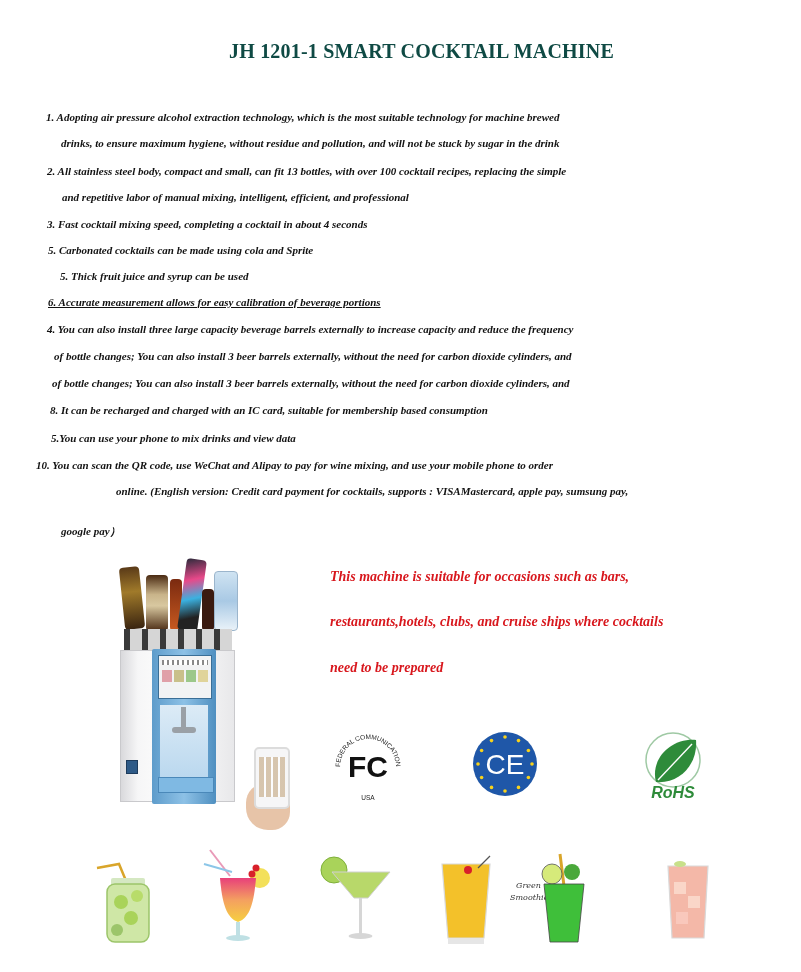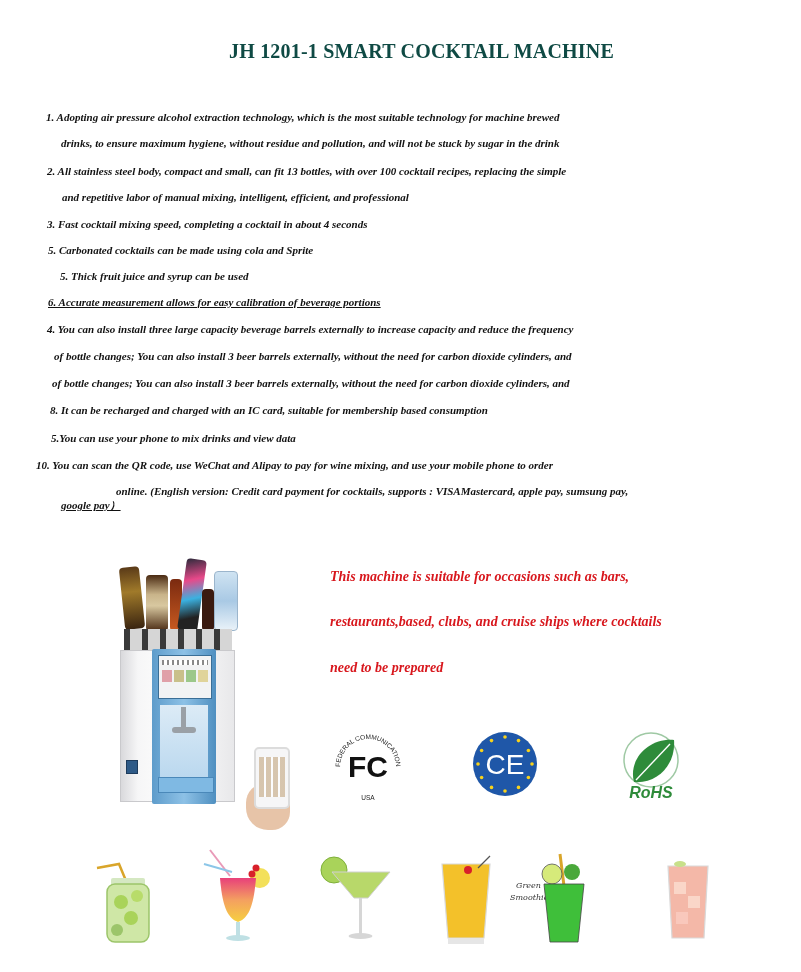--- a/index.html
+++ b/index.html
@@ -41,21 +41,21 @@
   <div class="line" style="left:48px; top:244px;">5. Carbonated cocktails can be made using cola and Sprite</div>
   <div class="line" style="left:60px; top:270px;">5. Thick fruit juice and syrup can be used</div>
   <div class="line" style="left:48px; top:296px;text-decoration:underline;">6. Accurate measurement allows for easy calibration of beverage portions</div>
   <div class="line" style="left:47px; top:323px;">4. You can also install three large capacity beverage barrels externally to increase capacity and reduce the frequency</div>
   <div class="line" style="left:54px; top:350px;">of bottle changes; You can also install 3 beer barrels externally, without the need for carbon dioxide cylinders, and</div>
   <div class="line" style="left:52px; top:377px;">of bottle changes; You can also install 3 beer barrels externally, without the need for carbon dioxide cylinders, and</div>
   <div class="line" style="left:50px; top:404px;">8. It can be recharged and charged with an IC card, suitable for membership based consumption</div>
   <div class="line" style="left:51px; top:432px;">5.You can use your phone to mix drinks and view data</div>
   <div class="line" style="left:36px; top:459px;">10. You can scan the QR code, use WeChat and Alipay to pay for wine mixing, and use your mobile phone to order</div>
   <div class="line" style="left:76px; top:485px;margin-left:40px;">online. (English version: Credit card payment for cocktails, supports : VISAMastercard, apple pay, sumsung pay,</div>
-  <div class="line" style="left:61px; top:498px;text-decoration:underline;">google pay）</div>
+  <div class="line" style="left:61px; top:524px;">google pay）</div>
 </div>
 
 <div class="machine">
 
   <div class="bottle" style="left:10px; top:12px; width:20px; height:62px; background:linear-gradient(#5a3a18,#a07a2a 40%,#3a2410); transform:rotate(-6deg);"></div>
   <div class="bottle" style="left:34px; top:20px; width:22px; height:56px; background:linear-gradient(#4a2a12,#c9b48a 35%,#d8c8a0 55%,#4a2a12);"></div>
   <div class="bottle" style="left:58px; top:24px; width:12px; height:52px; background:linear-gradient(#7a2a10,#c85a20);"></div>
   <div class="bottle" style="left:70px; top:4px; width:20px; height:72px; background:linear-gradient(160deg,#2a2a3a,#e8498a 30%,#3bb1e0 55%,#222 80%); transform:rotate(8deg);"></div>
   <div class="bottle" style="left:90px; top:34px; width:12px; height:42px; background:#3a1a10;"></div>
   <div class="bottle" style="left:102px; top:16px; width:22px; height:58px; background:linear-gradient(#cfe3f2,#a9c9e4 50%,#e9f2f9); border:1px solid #9bb5cc;"></div>
@@ -76,21 +76,21 @@
   <div class="tray"></div>
   <div class="cardreader"></div>
   <div class="hand"></div>
   <div class="phone">
       <div class="phone-grid"></div>
     </div>
 </div>
 
 <div>
   <div class="red" style="left:330px; top:569px;">This machine is suitable for occasions such as bars,</div>
-  <div class="red" style="left:330px; top:614px;">restaurants,based, clubs, and cruise ships where cocktails</div>
+  <div class="red" style="left:330px; top:614px;">restaurants,hotels, clubs, and cruise ships where cocktails</div>
   <div class="red" style="left:330px; top:660px;">need to be prepared</div>
 </div>
 
 <div class="logo" style="left:330px; top:725px; width:76px; height:80px;">
   <svg width="76" height="80" viewBox="0 0 76 80">
     <defs>
       <path id="fccarc" d="M 10 42 A 28 28 0 1 1 66 42"></path>
     </defs>
     <text font-family="Liberation Sans, sans-serif" font-size="6.5" fill="#222"><textPath href="#fccarc">FEDERAL COMMUNICATIONS COMMISSION</textPath></text>
     <text x="38" y="52" text-anchor="middle" font-family="Liberation Sans, sans-serif" font-weight="bold" font-size="30" fill="#111">FC</text>
@@ -112,21 +112,21 @@
         <circle cx="19.5" cy="56.4" r="1.8"></circle>
       <circle cx="9.6" cy="46.5" r="1.8"></circle>
         <circle cx="6" cy="33" r="1.8"></circle>
         <circle cx="9.6" cy="19.5" r="1.8"></circle>
         <circle cx="19.5" cy="9.6" r="1.8"></circle>
     </g>
     <text x="33" y="43" text-anchor="middle" font-family="Liberation Sans, sans-serif" font-size="28" fill="#ffffff">CE</text>
   </svg>
 </div>
 
-<div class="logo" style="left:618px; top:730px; width:66px; height:72px;">
+<div class="logo" style="left:640px; top:730px; width:66px; height:72px;">
   <svg width="66" height="72" viewBox="0 0 66 72">
     <circle cx="33" cy="30" r="27" fill="none" stroke="#9fc9a4" stroke-width="1.5"></circle>
     <path d="M 16 52 C 10 30 30 8 56 10 C 58 34 40 54 16 52 Z" fill="#2e8b3a"></path>
     <path d="M 18 50 L 52 14" stroke="#ffffff" stroke-width="1.4" fill="none"></path>
     <text x="33" y="68" text-anchor="middle" font-family="Liberation Sans, sans-serif" font-weight="bold" font-style="italic" font-size="16" fill="#2e8b3a">RoHS</text>
   </svg>
 </div>
 
 <div class="drinks-row">
 

